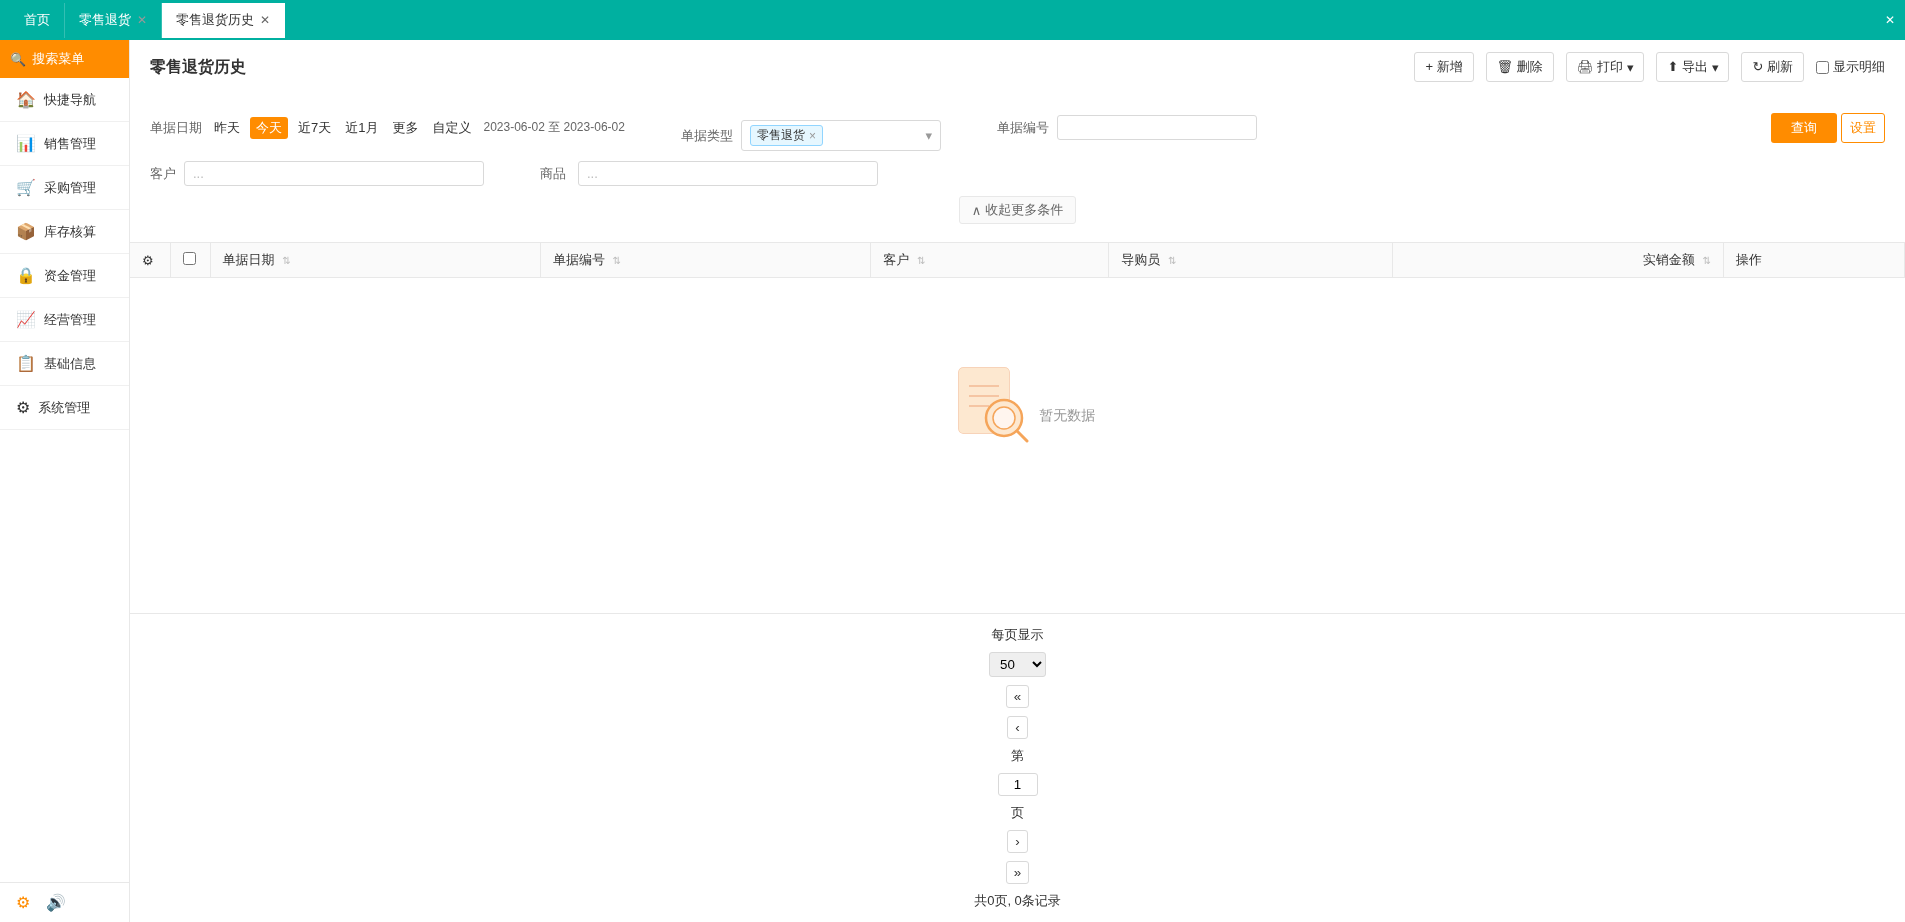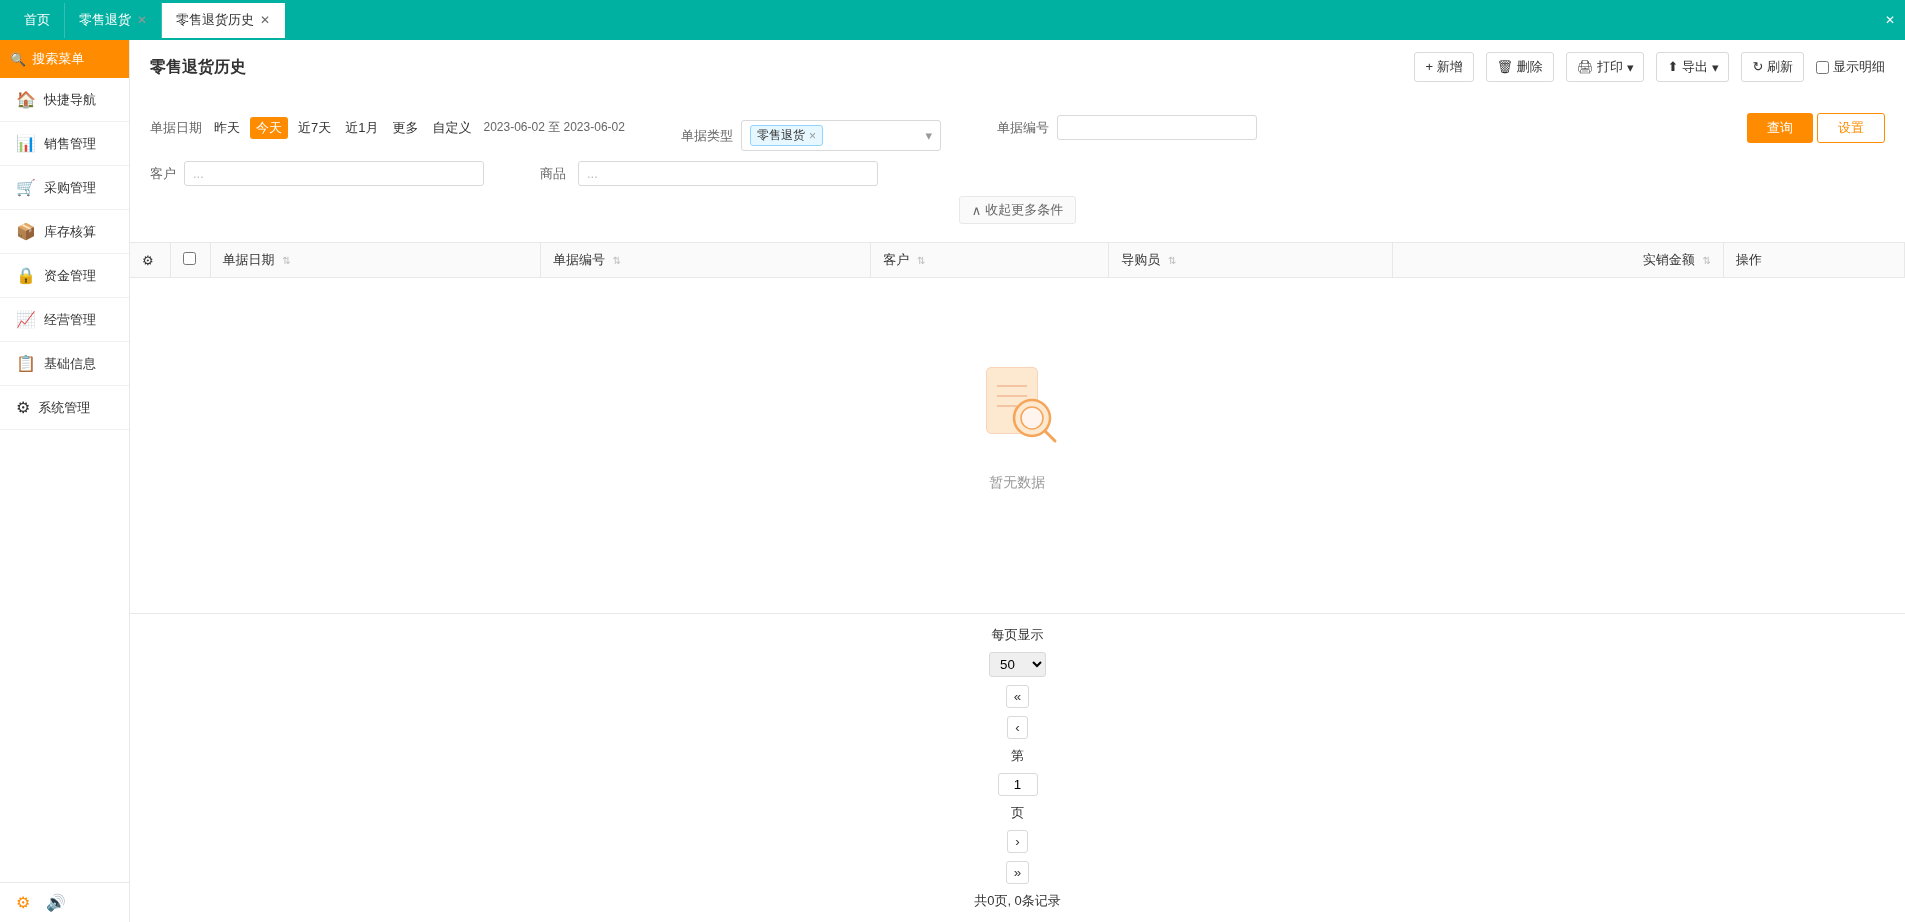--- a/index.html
+++ b/index.html
@@ -241,21 +241,21 @@
     .data-table td {
       border-bottom: 1px solid #f0f0f0;
       border-right: 1px solid #f0f0f0;
       padding: 8px 12px;
     }
     .sort-icon { color: #bbb; font-size: 10px; margin-left: 4px; }
 
     
     .empty-state {
       display: flex;
-      flex-direction: column;
+      flex-direction: row;
       align-items: center;
       justify-content: center;
       padding: 80px 0;
       color: #999;
     }
     .empty-icon {
       width: 100px;
       height: 100px;
       margin-bottom: 16px;
     }
@@ -305,21 +305,21 @@
       border-radius: 3px;
       padding: 6px 20px;
       cursor: pointer;
       font-size: 13px;
     }
     .settings-btn {
       background: #fff;
       color: #ff8c00;
       border: 1px solid #ff8c00;
       border-radius: 3px;
-      padding: 5px 20px;
+      padding: 5px 8px;
       cursor: pointer;
       font-size: 13px;
     }
 
     .gear-col { width: 40px; text-align: center; }
     .check-col { width: 40px; text-align: center; }
   </style>
 </head>
 <body>
 

